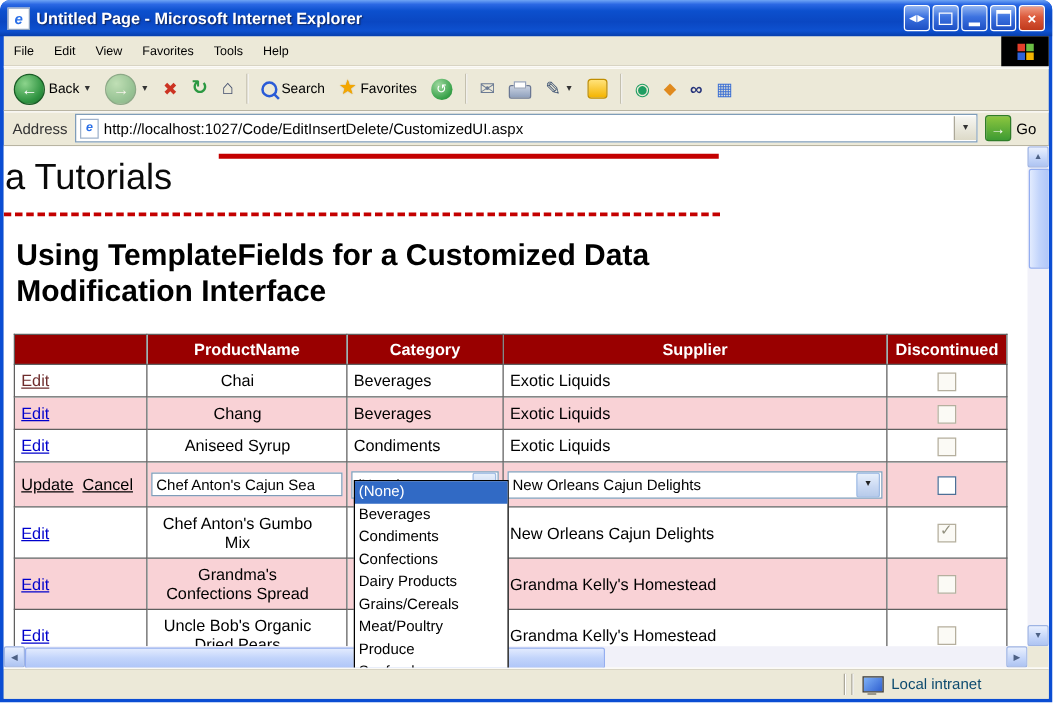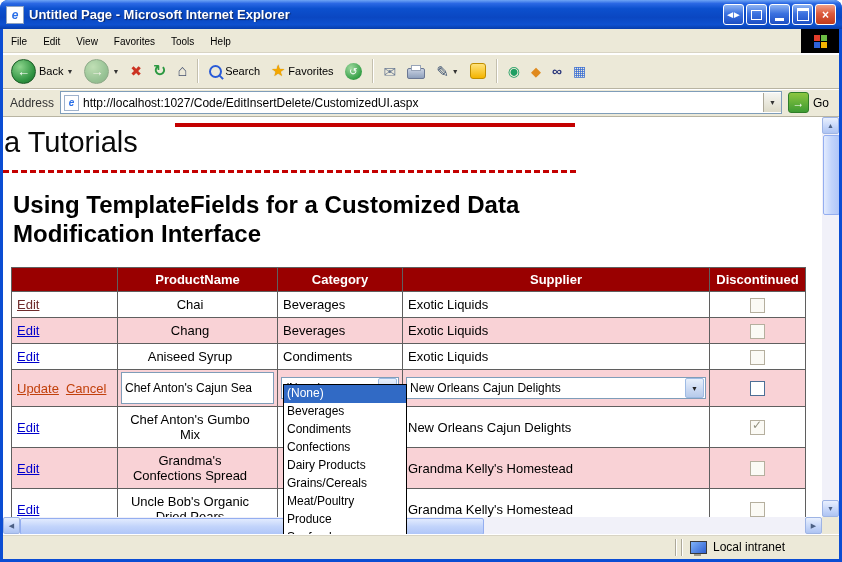--- a/index.html
+++ b/index.html
@@ -84,25 +84,25 @@
   .grid td,.grid th{border:1px solid #5F5F5F;overflow:hidden;}
   .grid th{background:#990000;color:#fff;height:21px;font-weight:bold;text-align:center;padding:1px 2px;}
   .grid td{padding:1px 5px;background:#fff;vertical-align:middle;}
   .grid td.c-prod{padding-right:20px;text-align:center;}
   .grid td.c-ctl{padding:2px 3px;}
   tr.alt td{background:#F9D2D6;}
   tr.r-s td{height:23px;} tr.r-e td{height:31px;} tr.r-m td{height:38px;}
   .c-chk{text-align:center;}
   .lnk{color:#0000CC;text-decoration:underline;}
   .lnk.visited{color:#6E2C2C;}
-  .cmd{color:#c2410c;text-decoration:underline;margin-right:7px;}
+  .cmd{color:#000000;text-decoration:underline;margin-right:7px;}
   .cb{display:inline-block;width:13px;height:13px;background:#FBFAF5;border:1px solid #B5AF9E;vertical-align:middle;position:relative;}
   .cb.en{background:#fff;border-color:#4D6F96;}
   .cb .ck{position:absolute;left:1px;top:-2px;font-size:12px;font-weight:bold;color:#92907E;line-height:1;}
-  .txt{display:block;width:100%;height:32px;border:1px solid #7F9DB9;font-size:12px;padding:6px 3px;font-family:inherit;box-sizing:border-box;}
+  .txt{display:block;width:100%;height:19px;border:1px solid #7F9DB9;font-size:12px;padding:6px 3px;font-family:inherit;box-sizing:border-box;}
   .combo{height:22px;background:#fff;border:1px solid #7F9DB9;display:flex;align-items:center;padding-left:3px;box-sizing:border-box;}
   .combo-val{flex:1;font-size:12px;white-space:nowrap;overflow:hidden;}
   .combo-btn{width:17px;height:18px;margin:1px;background:linear-gradient(180deg,#E8F0FB,#C9D8F2 60%,#B7CBEA);border:1px solid #9EBBE4;
     border-radius:2px;display:flex;align-items:center;justify-content:center;font-size:7px;color:#222;flex:none;}
 
   .openlist{position:absolute;left:280px;top:267px;width:122px;background:#fff;border:1px solid #000;z-index:60;}
   .li{height:16px;font-size:12px;padding:1px 3px;color:#000;white-space:nowrap;overflow:hidden;}
   .li.sel{background:#316AC5;color:#fff;}
 
   
@@ -115,21 +115,21 @@
   .vthumb{position:absolute;left:1px;top:18px;width:15px;height:78px;border:1px solid #94AEF0;border-radius:2px;
     background:linear-gradient(90deg,#E2EBFE,#C2D4FB 50%,#B0C6F8);}
   .hs-l{position:absolute;left:0;top:0;} .hs-r{position:absolute;right:0;top:0;}
   .hthumb{position:absolute;left:17px;top:1px;width:462px;height:15px;border:1px solid #94AEF0;border-radius:2px;
     background:linear-gradient(180deg,#E2EBFE,#C2D4FB 50%,#B0C6F8);}
 
   
   .statusbar{height:24px;background:#ECE9D8;border-top:1px solid #fff;display:flex;align-items:center;padding:0 3px;box-shadow:inset 0 1px 0 #D8D4C4;}
   .status-left{flex:1;height:18px;}
   .sdiv{width:1px;height:17px;background:#ACA899;border-right:1px solid #fff;margin:0 2px;}
-  .status-right{width:146px;display:flex;align-items:flex-end;gap:6px;padding-left:5px;font-size:12px;color:#000000;}
+  .status-right{width:146px;display:flex;align-items:flex-end;gap:6px;padding-left:5px;font-size:12px;color:#0c4a6e;}
   .pc-icon{display:inline-block;width:15px;height:11px;background:linear-gradient(135deg,#7FB2F8,#2E5FD0);border:1px solid #3A3A3A;position:relative;flex:none;}
   .pc-icon::after{content:"";position:absolute;left:3px;bottom:-3px;width:7px;height:2px;background:#9B988A;}
 </style>
 </head>
 <body>
 
 <div class="window">
 
   <div class="titlebar">
     <span class="doc-icon">e</span>

